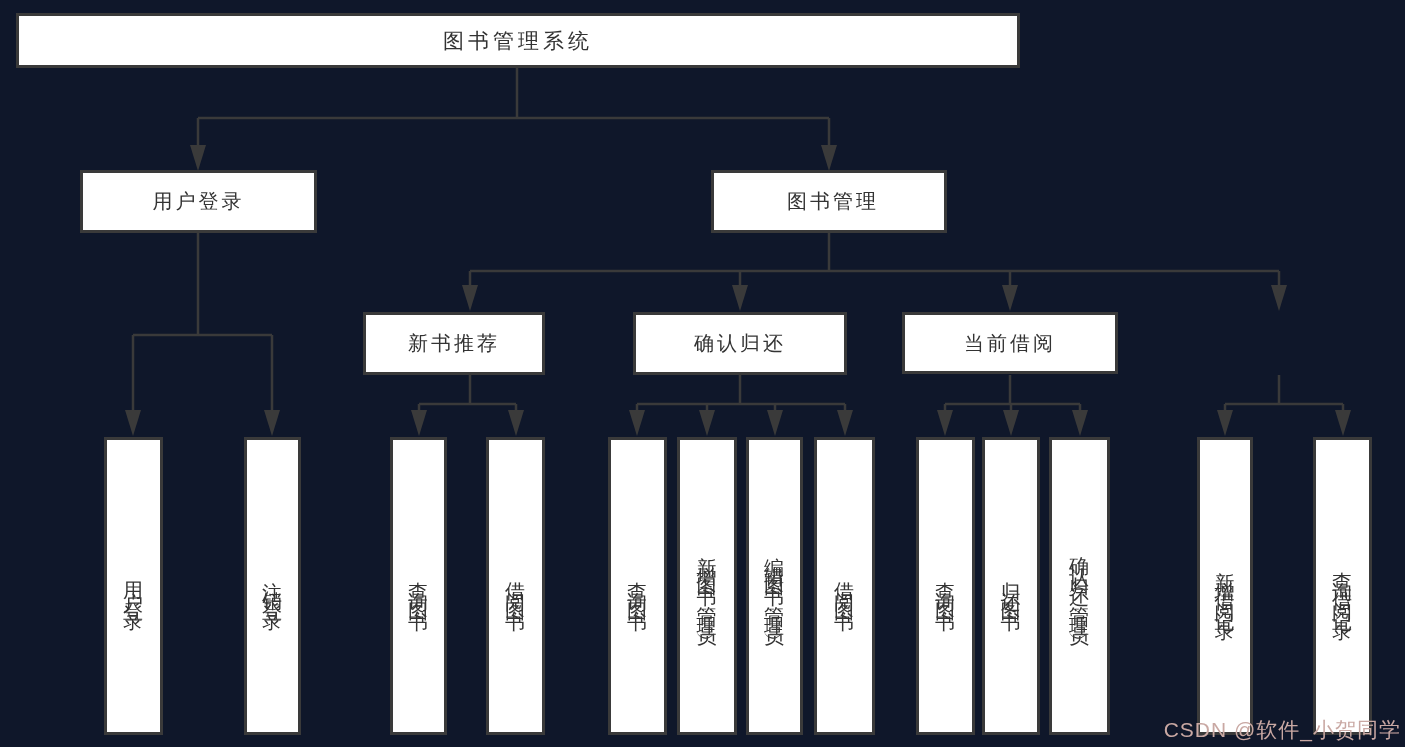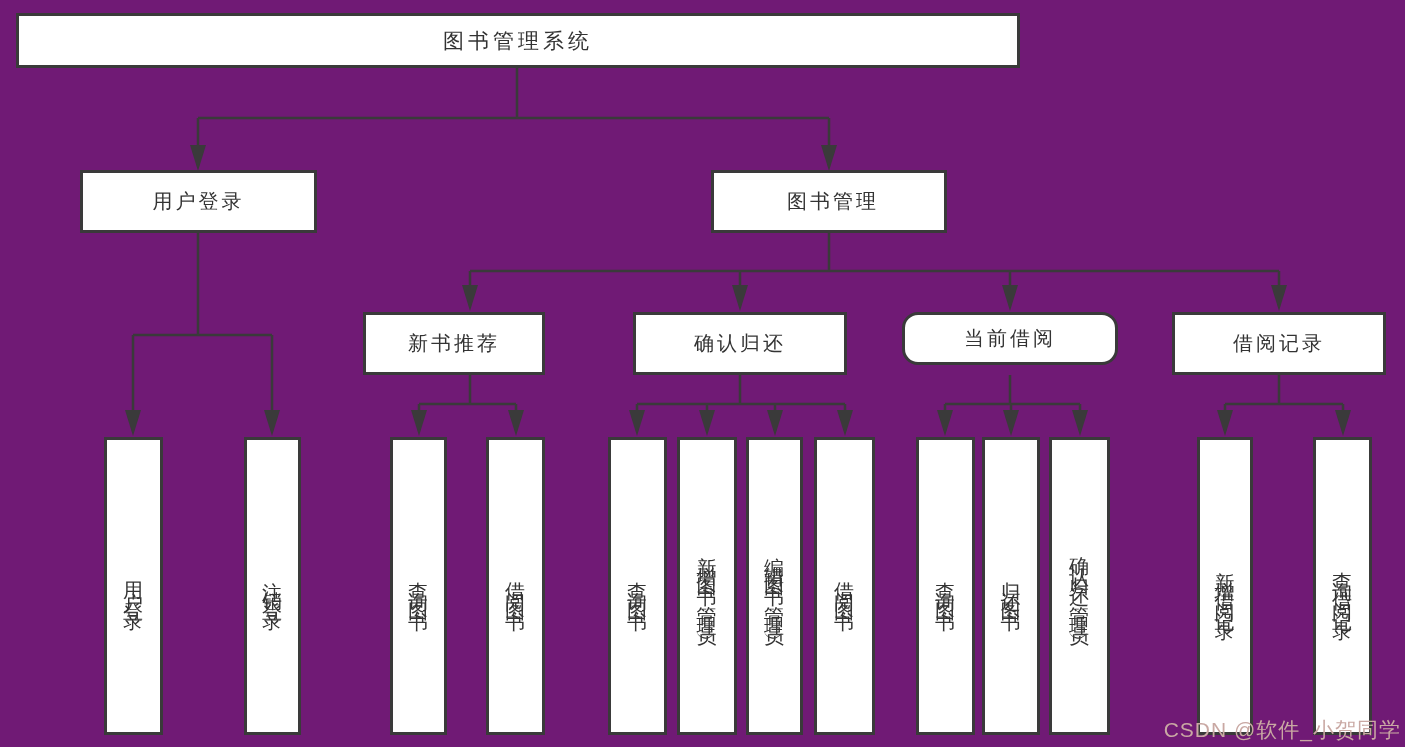--- a/index.html
+++ b/index.html
@@ -1,20 +1,20 @@
 <!DOCTYPE html>
 <html><head>
 <meta charset="utf-8">
 <style>
   html, body { margin: 0; padding: 0; background: #ffffff; }
   .canvas {
     position: relative;
     width: 1405px;
     height: 747px;
-    background: #701a75;
+    background: #0f172a;
     font-family: "Liberation Sans", "DejaVu Sans", sans-serif;
     overflow: hidden;
   }
   .connector-svg {
     position: absolute;
     left: 0; top: 0;
     width: 1405px; height: 747px;
   }
   .node {
     position: absolute;
@@ -90,22 +90,21 @@
     </g>
   </svg>
 
   <div class="node h root-box" style="left:16px; top:13px; width:1004px; height:55px;">图书管理系统</div>
 
   <div class="node h" style="left:80px; top:170px; width:237px; height:63px;">用户登录</div>
   <div class="node h" style="left:711px; top:170px; width:236px; height:63px;padding-left:8px;">图书管理</div>
 
   <div class="node h" style="left:363px; top:312px; width:182px; height:63px;">新书推荐</div>
   <div class="node h" style="left:633px; top:312px; width:214px; height:63px;">确认归还</div>
-  <div class="node h" style="left:902px; top:312px; width:216px; height:53px;border-radius:16px;">当前借阅</div>
-  <div class="node h" style="left:1172px; top:312px; width:214px; height:63px;">借阅记录</div>
+  <div class="node h" style="left:902px; top:312px; width:216px; height:62px;">当前借阅</div>
 
   <div class="node v" style="left:104px; top:437px; width:59px; height:298px;">用户登录</div>
   <div class="node v" style="left:244px; top:437px; width:57px; height:298px;">注销登录</div>
 
   <div class="node v" style="left:390px; top:437px; width:57px; height:298px;">查询图书</div>
   <div class="node v" style="left:486px; top:437px; width:59px; height:298px;">借阅图书</div>
 
   <div class="node v" style="left:608px; top:437px; width:59px; height:298px;">查询图书</div>
   <div class="node v" style="left:677px; top:437px; width:60px; height:298px;">新增图书（管理员）</div>
   <div class="node v" style="left:746px; top:437px; width:57px; height:298px;">编辑图书（管理员）</div>

